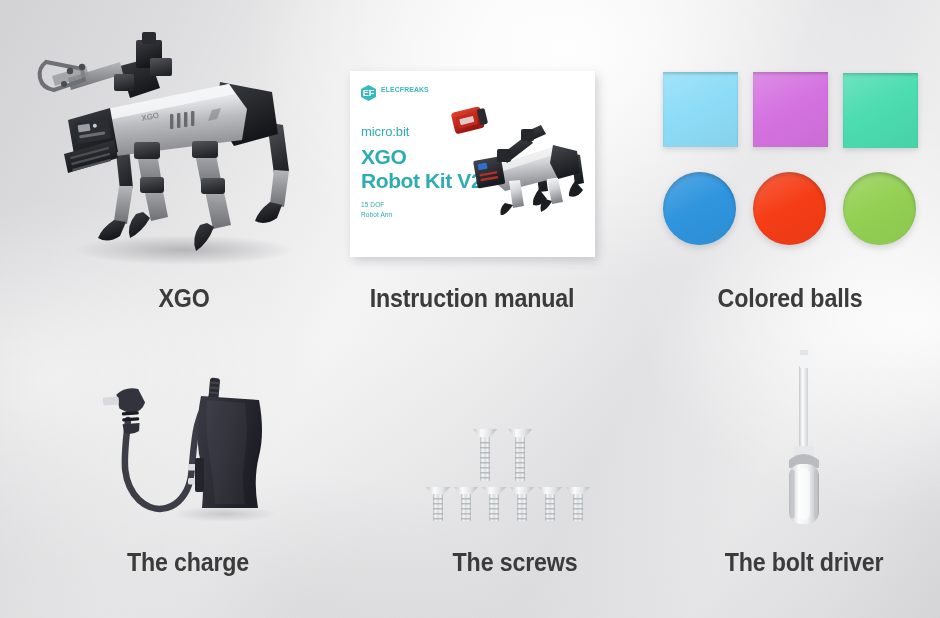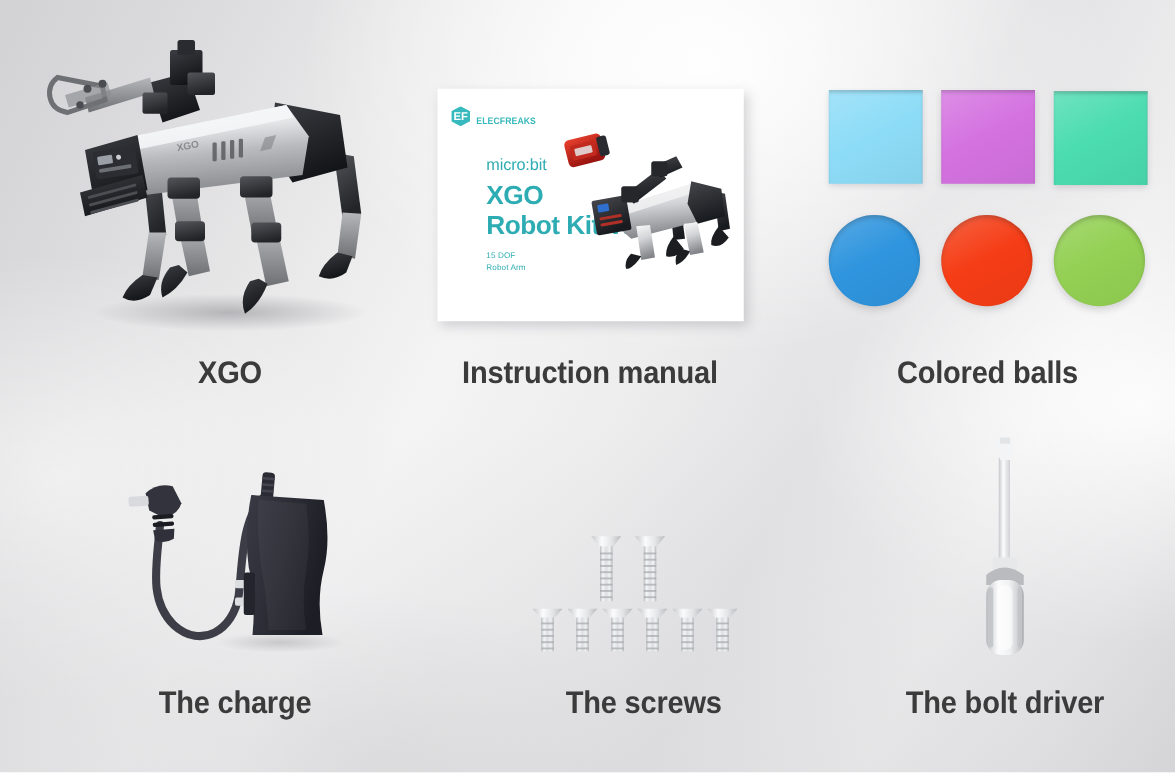--- a/index.html
+++ b/index.html
@@ -59,34 +59,34 @@
   #manual-card {
     position: absolute;
     left: 350px; top: 71px; width: 245px; height: 186px;
     background: #ffffff;
     box-shadow: 3px 4px 9px rgba(120,120,125,0.30);
     z-index: 10;
     overflow: hidden;
   }
   #manual-logo {
     position: absolute; left: 11px; top: 14px;
-    display: flex; align-items: flex-end; gap: 3px;
+    display: flex; align-items: flex-start; gap: 3px;
   }
   #manual-logo .hexmark {
     width: 15px; height: 16px;
     background: #37b9bd;
     clip-path: polygon(50% 0%, 100% 25%, 100% 75%, 50% 100%, 0% 75%, 0% 25%);
     display: flex; align-items: center; justify-content: center;
     color: #ffffff; font-size: 9px; font-weight: bold; line-height: 1;
   }
   #manual-logo .wordmark {
     color: #37b9bd; font-size: 7.5px; font-weight: bold;
     letter-spacing: 0.1px; transform: scaleX(0.92);
   }
-  .manual-txt { position: absolute; color: #2eacb3; margin-left: 28px; }
+  .manual-txt { position: absolute; color: #2eacb3; }
   #manual-microbit { left: 11px; top: 53px; font-size: 13px; letter-spacing: -0.1px; }
   #manual-title {
     left: 11px; top: 74px; font-size: 21px; font-weight: bold;
     line-height: 1.13; letter-spacing: -0.4px; white-space: pre-line;
   }
   #manual-sub1 { left: 11px; top: 130px; font-size: 6.5px; letter-spacing: 0.1px; }
   #manual-sub2 { left: 11px; top: 140px; font-size: 6.5px; letter-spacing: 0.1px; }
   #manual-robot { position: absolute; right: -2px; top: 22px; width: 162px; height: 122px; }
   #manual-robot svg { width: 100%; height: 100%; display: block; }
 

